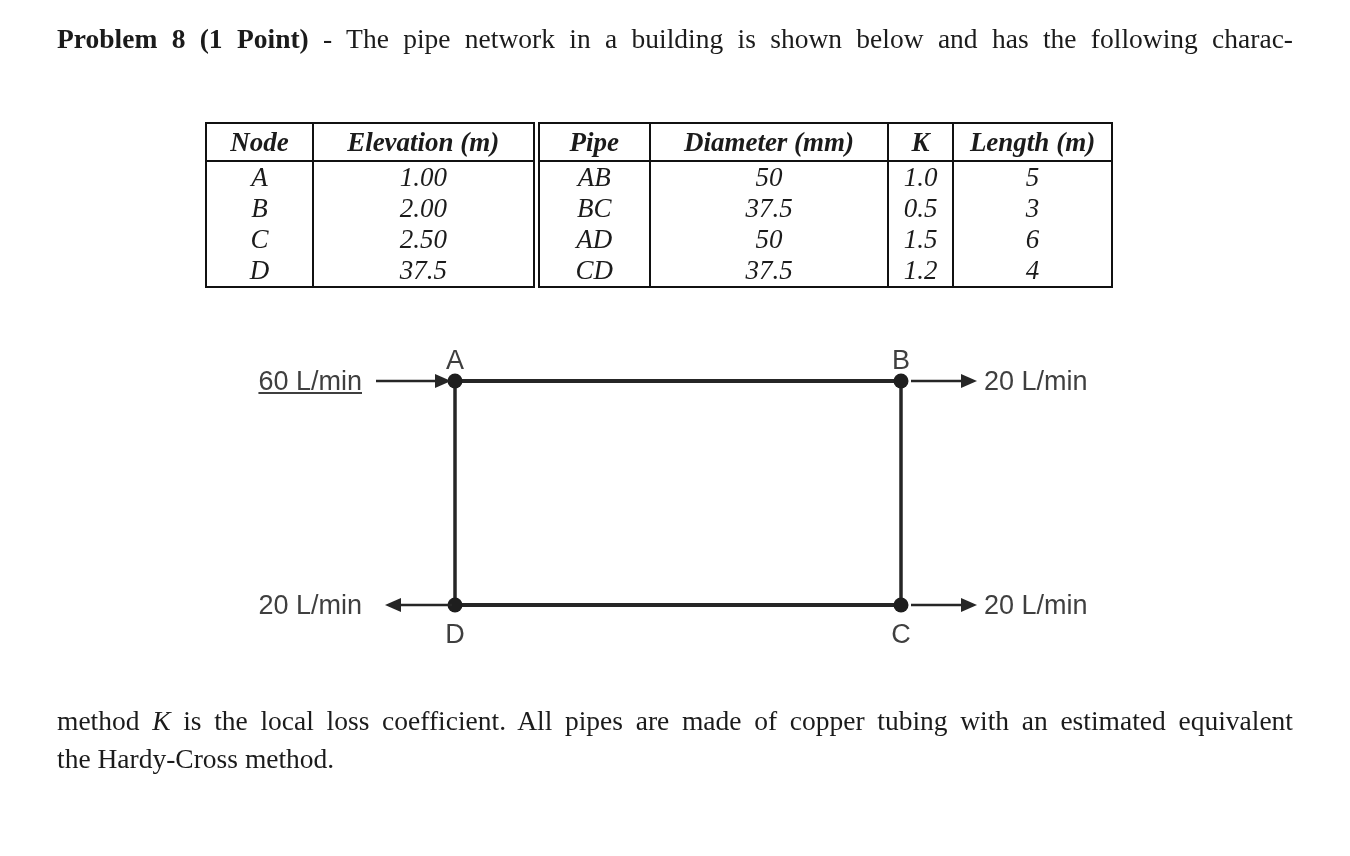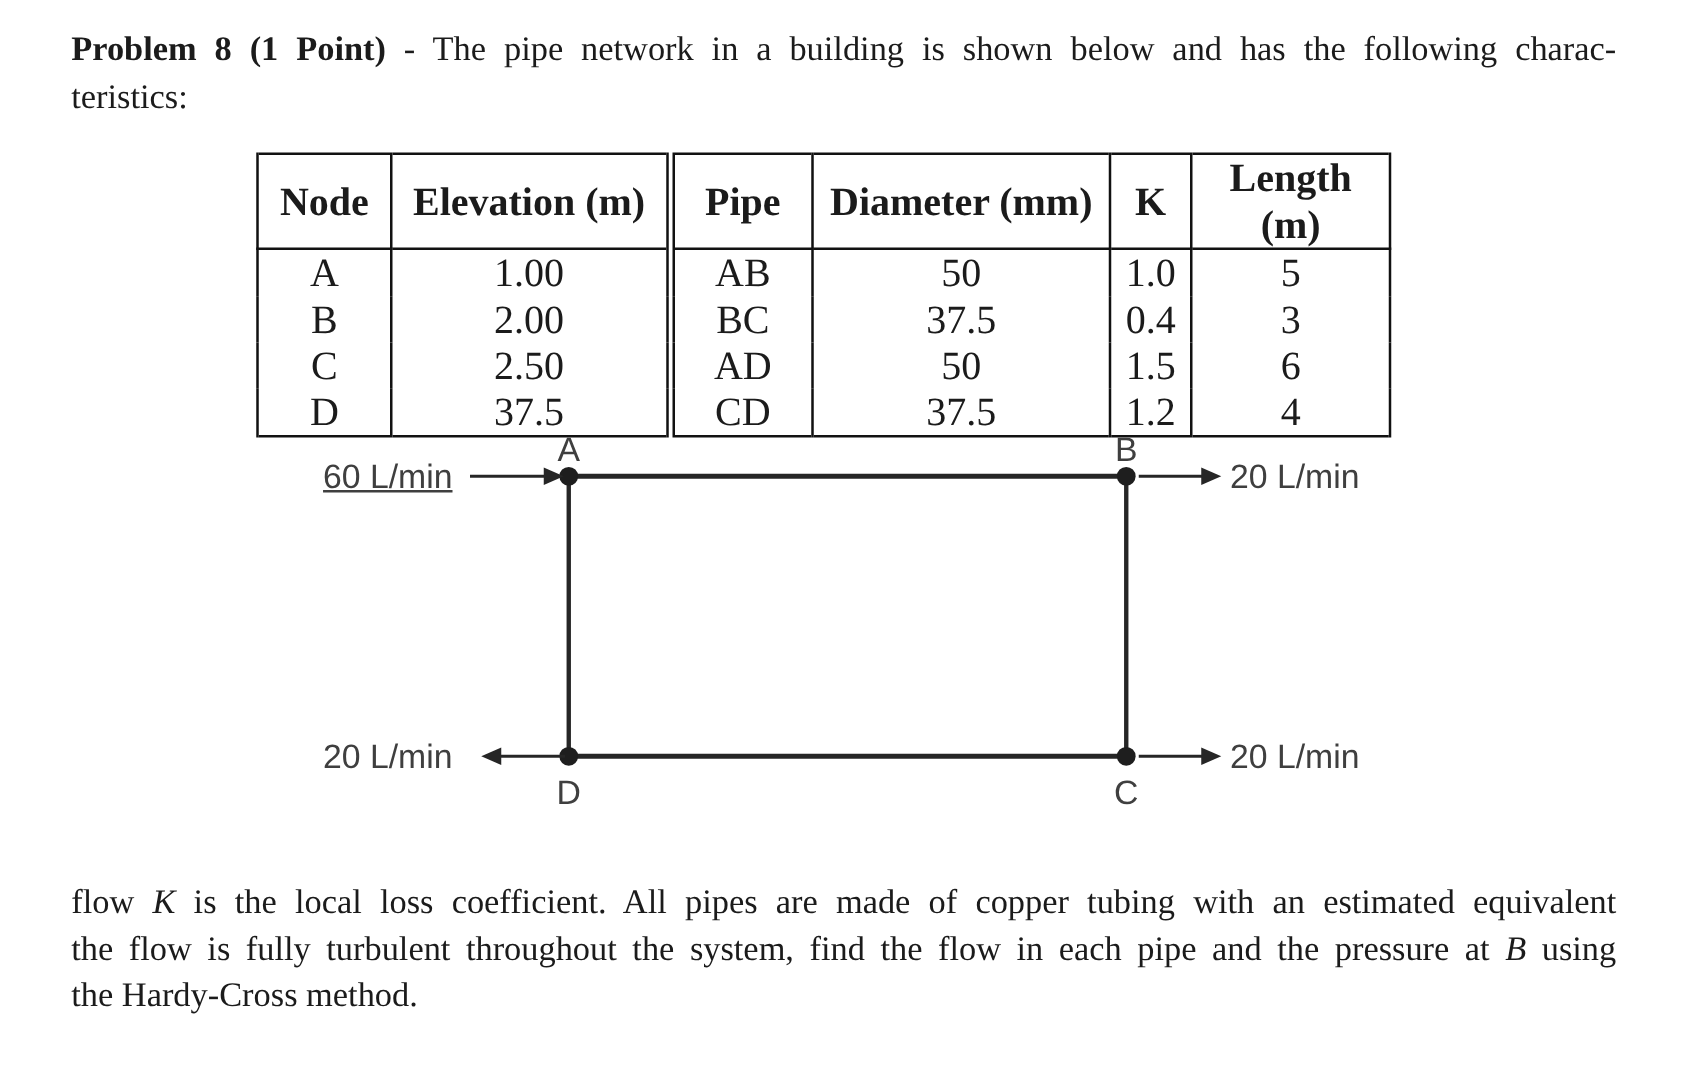--- a/index.html
+++ b/index.html
@@ -16,22 +16,23 @@
   
   .textblock { font-size:27.5px; line-height:37.5px; }
   .tline { white-space:normal; }
   .tline.just { text-align:justify; text-align-last:justify; }
   .tline .b { font-weight:bold; }
   .tline .i { font-style:italic; }
 
   
   table.chars {
     border-collapse:collapse;
-    font-size:32px;
+    font-size:27px;
     table-layout:fixed;
+    font-style:italic;
   }
   table.chars th, table.chars td {
     border-left:2px solid #111;
     border-right:2px solid #111;
     text-align:center;
     vertical-align:middle;
     padding:0 10px;
     overflow:hidden;
   }
   table.chars { border:2px solid #111; }
@@ -57,21 +58,20 @@
     color:#3f3f3f;
     white-space:nowrap;
   }
   .dlabel.node { width:26px; text-align:center; }
 </style>
 </head>
 <body>
 
 <div class="abs textblock" style="left:57px; top:20px; width:1236px;">
     <div class="tline just"><span class="b">Problem 8 (1 Point)</span><span> - The pipe network in a building is shown below and has the following charac-</span></div>
-    <div class="tline"><span>teristics:</span></div>
   </div>
 
 <div class="abs" style="left:205px; top:122px;">
   <table class="chars">
     <thead>
       <tr>
           <th style="width: 107px;">Node</th>
           <th class="dbl" style="width: 223px;">Elevation (m)</th>
           <th style="width: 114px;">Pipe</th>
           <th style="width: 238px; margin-top: 24px;">Diameter (mm)</th>
@@ -86,21 +86,21 @@
           <td>AB</td>
           <td>50</td>
           <td>1.0</td>
           <td>5</td>
         </tr>
         <tr>
           <td>B</td>
           <td class="dbl">2.00</td>
           <td>BC</td>
           <td>37.5</td>
-          <td>0.4</td>
+          <td>0.5</td>
           <td>3</td>
         </tr>
         <tr>
           <td>C</td>
           <td class="dbl">2.50</td>
           <td>AD</td>
           <td>50</td>
           <td>1.5</td>
           <td>6</td>
         </tr>
@@ -156,16 +156,15 @@
   <span class="dlabel node" style="left:888px; top:621px;">C</span>
   <span class="dlabel node" style="left:442px; top:621px;">D</span>
 
   <span class="dlabel" style="left:202px; top:368px; width:160px; text-align:right;text-decoration:underline;">60 L/min</span>
   <span class="dlabel" style="left:984px; top:368px;">20 L/min</span>
   <span class="dlabel" style="left:984px; top:592px;">20 L/min</span>
   <span class="dlabel" style="left:202px; top:592px; width:160px; text-align:right;">20 L/min</span>
 </div>
 
 <div class="abs textblock" style="left:57px; top:702px; width:1236px;">
-    <div class="tline just"><span>flow </span><span class="i">K</span><span> is the local loss coefficient.  All pipes are made of copper tubing with an estimated equivalent</span></div>
-    <div class="tline just"><span>the flow is fully turbulent throughout the system, find the flow in each pipe and the pressure at </span><span class="i">B</span><span> using</span></div>
+    <div class="tline just"><span>method </span><span class="i">K</span><span> is the local loss coefficient.  All pipes are made of copper tubing with an estimated equivalent</span></div>
     <div class="tline"><span>the Hardy-Cross method.</span></div>
   </div>
 
 </body></html>

